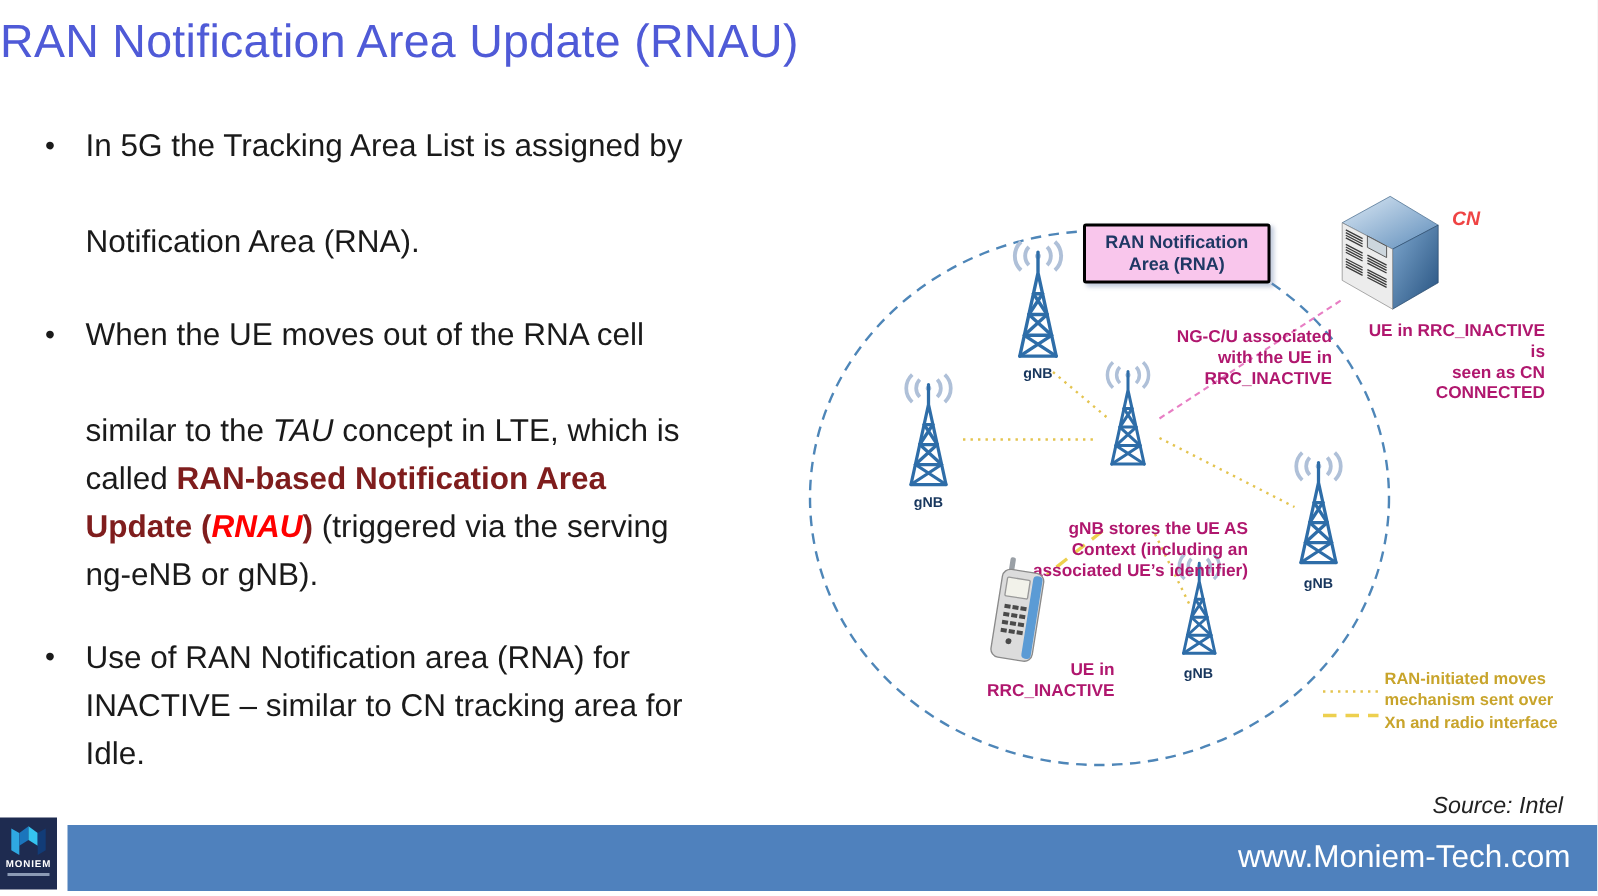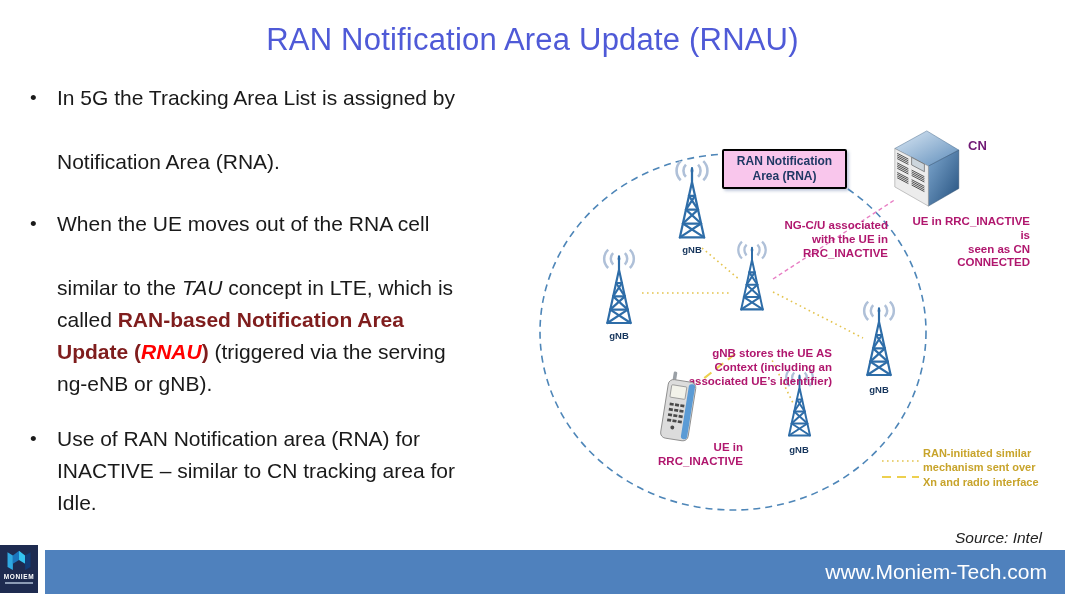--- a/index.html
+++ b/index.html
@@ -3,22 +3,22 @@
 <meta charset="utf-8">
 <style>
   html,body{margin:0;padding:0;background:#fff;}
   .slide{
     position:relative;width:1065px;height:597px;background:#ffffff;
     font-family:"Liberation Sans", sans-serif;overflow:hidden;
     border-right:1px solid #d9d9d9;
   }
   
   .title{
-    position:absolute;left:0;right:0;top:10px;margin:12px;
-    text-align:center;font-size:31px;font-weight:400;color:#4F5AD7;
+    position:absolute;left:0;right:0;top:10px;margin:0;
+    text-align:left;font-size:31px;font-weight:400;color:#4F5AD7;
     letter-spacing:0.2px;
   }
   
   .bullets{position:absolute;left:30px;top:82px;width:492px;color:#1a1a1a;}
   .bullet{display:flex;font-size:21px;line-height:32px;}
   .bullet .marker{width:27px;flex:0 0 27px;font-size:19px;}
   .bullet + .bullet{margin-top:30px;}
   .bullet.b3{margin-top:23px;}
   .red{color:#7f1d1d;font-weight:bold;}
   .redital{color:#FF0000;font-weight:bold;font-style:italic;margin-top:17px;}
@@ -39,21 +39,21 @@
   .note{position:absolute;font-weight:bold;color:#B0176E;text-align:right;font-size:11.5px;line-height:1.2;}
   .rna-box{
     position:absolute;left:192px;top:49px;width:121px;height:36px;
     background:#F9C6EC;border:2px solid #000000;border-radius:2px;
     display:flex;flex-direction:column;align-items:center;justify-content:center;
     font-size:12px;font-weight:bold;color:#1F3864;line-height:1.25;
     box-shadow:2px 2px 3px rgba(120,140,180,.45);
   }
   .cube{position:absolute;left:352px;top:16px;width:88px;height:97px;}
   .cube svg{width:100%;height:100%;display:block;}
-  .cn-label{position:absolute;left:438px;top:38px;font-size:13px;font-weight:bold;color:#701a75;}
+  .cn-label{position:absolute;left:438px;top:38px;font-size:13px;font-weight:bold;color:#ef4444;font-style:italic;}
   .cn-note{left:375px;top:115px;width:125px;}
   .ng-note{left:240px;top:119px;width:118px;}
   .center-note{left:140px;top:208px;width:162px;margin-top:39px;}
   .ue-label{left:95px;top:341px;width:118px;}
   .phone{position:absolute;left:130px;top:272px;width:42px;height:70px;transform:rotate(9deg);}
   .phone svg{width:100%;height:100%;display:block;}
   .legend-text{
     position:absolute;left:393px;top:346px;width:120px;
     font-size:11px;font-weight:bold;color:#C8A42B;line-height:1.3;text-align:left;
   }
@@ -281,21 +281,21 @@
           <circle cx="16" cy="63" r="2.2"></circle>
         </g>
       </svg>
     </div>
     <div class="note ue-label">
       <div>UE in</div>
       <div>RRC_INACTIVE</div>
     </div>
 
     <div class="legend-text">
-      <div>RAN-initiated similar</div>
+      <div>RAN-initiated moves</div>
       <div>mechanism sent over</div>
       <div>Xn and radio interface</div>
     </div>
   </div>
 
   <div class="source">Source: Intel</div>
 
   <div class="footer-bar">
     <span class="footer-url">www.Moniem-Tech.com</span>
   </div>

